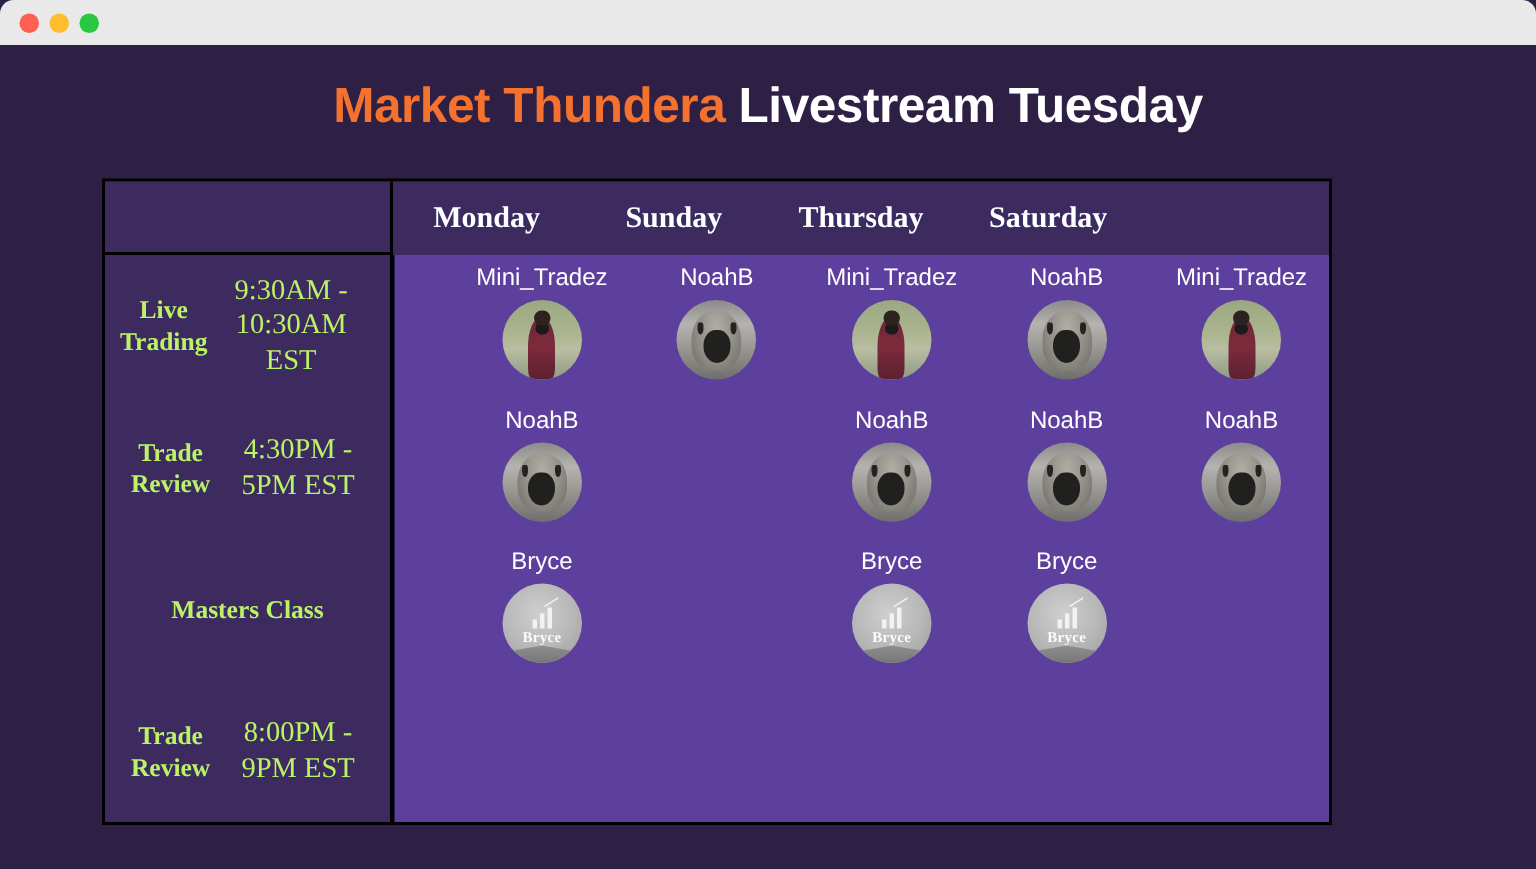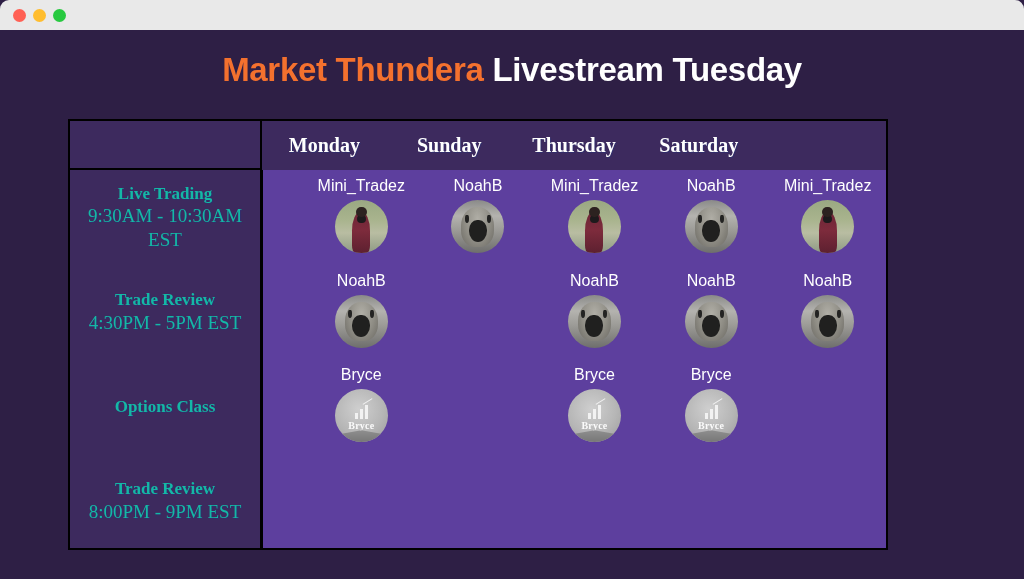--- a/index.html
+++ b/index.html
@@ -90,27 +90,27 @@
   }
 
   .time-col {
     background: #3d2a5e;
     border-right: 2px solid #000;
     display: grid;
     grid-template-rows: repeat(4, 1fr);
   }
   .time-cell {
     display: flex;
-    flex-direction: column;
+    flex-direction: row;
     align-items: center;
     justify-content: center;
     text-align: center;
     padding: 0 10px;
     font-family: "Liberation Serif", serif;
-    color: #14b8a6;
+    color: #bef264;
     text-shadow: 1px 1px 0 rgba(40,50,120,0.5);
   }
   .time-name {
     font-weight: bold;
     font-size: 17px;
     line-height: 1.25;
   }
   .time-range {
     font-size: 19px;
     line-height: 1.25;
@@ -306,21 +306,21 @@
     <div class="time-col">
       <div class="time-cell">
         <div class="time-name">Live Trading</div>
         <div class="time-range">9:30AM - 10:30AM EST</div>
       </div>
       <div class="time-cell">
         <div class="time-name">Trade Review</div>
         <div class="time-range">4:30PM - 5PM EST</div>
       </div>
       <div class="time-cell">
-        <div class="time-name">Options Class</div>
+        <div class="time-name">Masters Class</div>
       </div>
       <div class="time-cell">
         <div class="time-name">Trade Review</div>
         <div class="time-range">8:00PM - 9PM EST</div>
       </div>
     </div>
 
     <div class="grid-body">
 
       <div class="grid-row">

